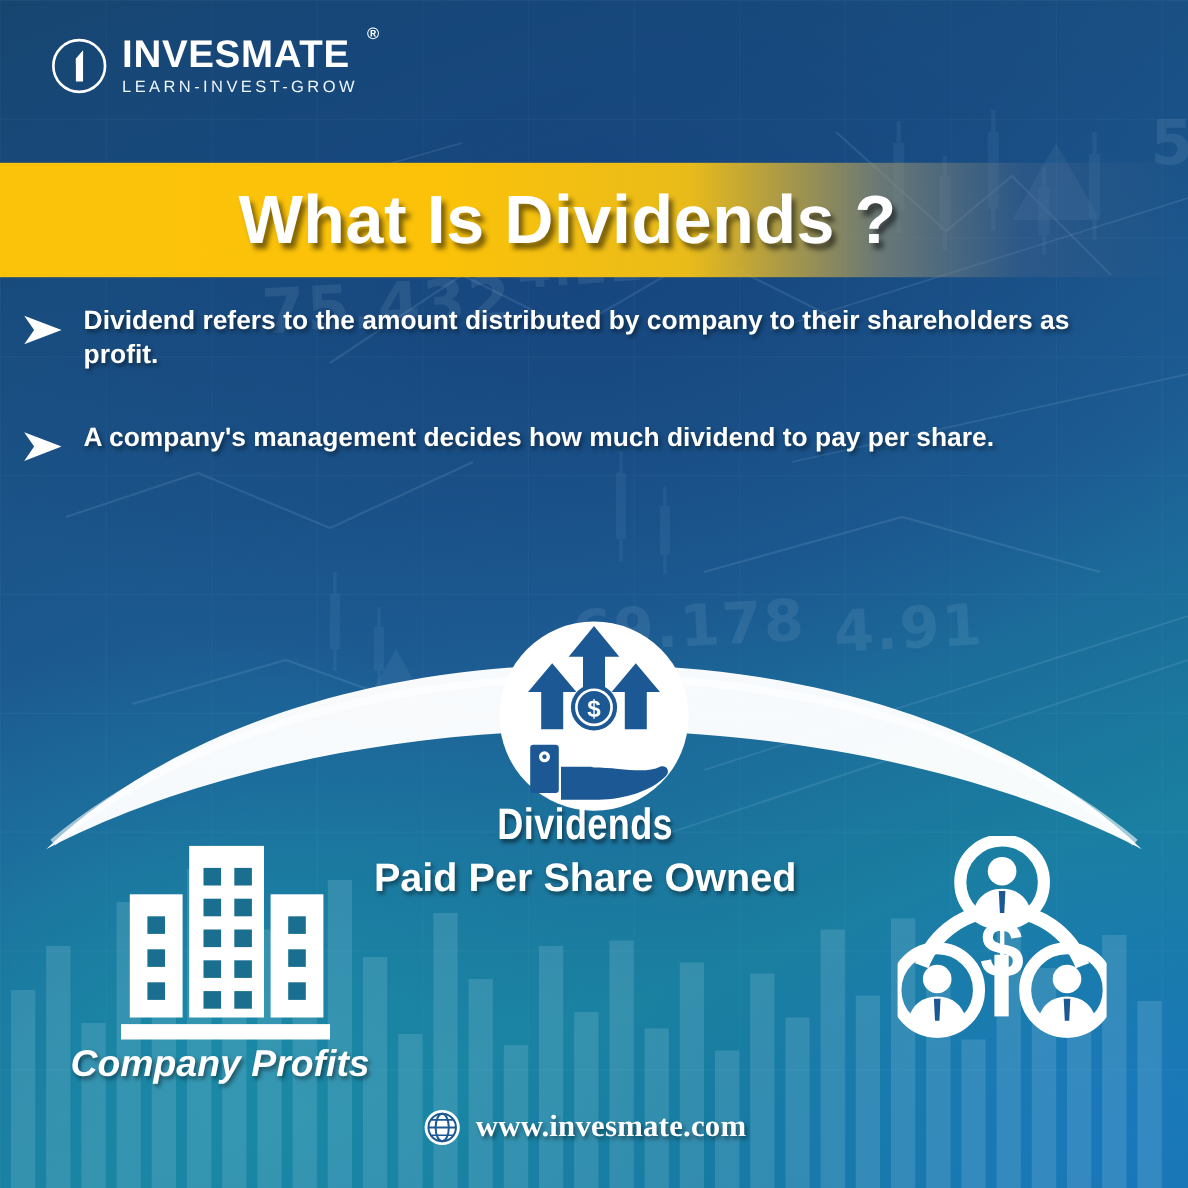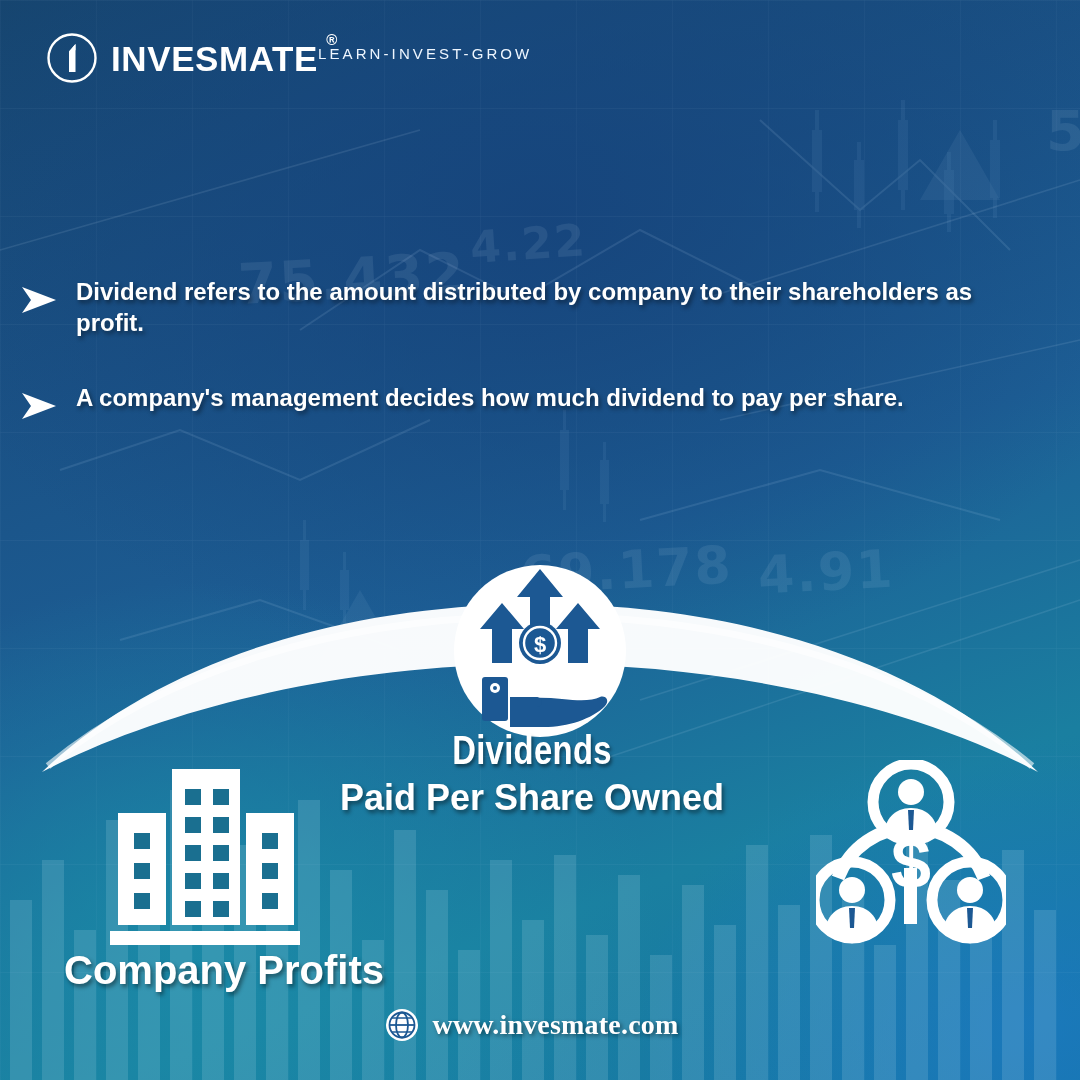--- a/index.html
+++ b/index.html
@@ -28,21 +28,21 @@
   .bg-nums{opacity:.085;}
   .bg-nums span{
     position:absolute;color:#dff0ff;font-weight:700;
     font-family:"DejaVu Sans",sans-serif;letter-spacing:2px;white-space:nowrap;
   }
   .bg-diag{opacity:.10;}
 
   
   .logo{position:absolute;left:46px;top:32px;display:flex;align-items:center;gap:13px;}
   .logo-mark{width:52px;height:52px;flex:0 0 auto;}
-  .logo-txt{display:flex;flex-direction:row;line-height:1;}
+  .logo-txt{display:flex;flex-direction:column;line-height:1;}
   .logo-name{
     position:relative;font-size:35px;font-weight:800;color:#ffffff;
     letter-spacing:.6px;font-family:"Liberation Sans",sans-serif;
   }
   .logo-reg{
     position:absolute;top:-9px;right:-20px;font-size:15px;font-weight:600;
   }
   .logo-sub{
     font-size:15px;font-weight:500;color:#eef6ff;letter-spacing:3.1px;
     margin-top:5px;font-family:"Liberation Sans",sans-serif;
@@ -83,23 +83,24 @@
     text-shadow:2px 3px 4px rgba(0,0,0,.45);
     font-family:"Liberation Sans Narrow","Liberation Sans",sans-serif;
     transform:scaleX(.82);
   }
   .lbl-pps{
     display:block;color:#fff;font-size:36px;font-weight:700;margin-top:4px;
     text-shadow:2px 3px 4px rgba(0,0,0,.45);
     font-family:"Liberation Sans",sans-serif;
   }
   .side-label{
-    position:absolute;color:#fff;font-size:40px;font-weight:700;white-space:nowrap;
+    position:absolute;color:#fff;font-size:34px;font-weight:700;white-space:nowrap;
     text-shadow:2px 3px 4px rgba(0,0,0,.45);
     font-family:"Liberation Sans",sans-serif;
+    font-style:italic;
   }
   .lbl-company{left:64px;top:388px;}
   .lbl-holders{right:62px;top:388px;}
 
   
   .footer{
     position:absolute;left:0;top:1008px;width:1080px;
     display:flex;align-items:center;justify-content:center;gap:13px;
     transform:translateX(-8px);
   }
@@ -214,20 +215,23 @@
     </svg>
     <div class="logo-txt">
       <div class="logo-name">
         <span>INVESMATE</span>
         <span class="logo-reg">®</span>
       </div>
       <div class="logo-sub">LEARN-INVEST-GROW</div>
     </div>
   </div>
 
+  <div class="banner">
+    <h1>What Is Dividends ?</h1>
+  </div>
 
   <div class="bullets">
 
     <div class="bullet">
       <svg class="arrow" width="42" height="30" viewBox="0 0 42 30">
         <path d="M4 2 L38 15 L4 28 L13 15 Z" fill="#ffffff"></path>
       </svg>
       <p>Dividend refers to the amount distributed by company to their shareholders as profit.</p>
     </div>
 

